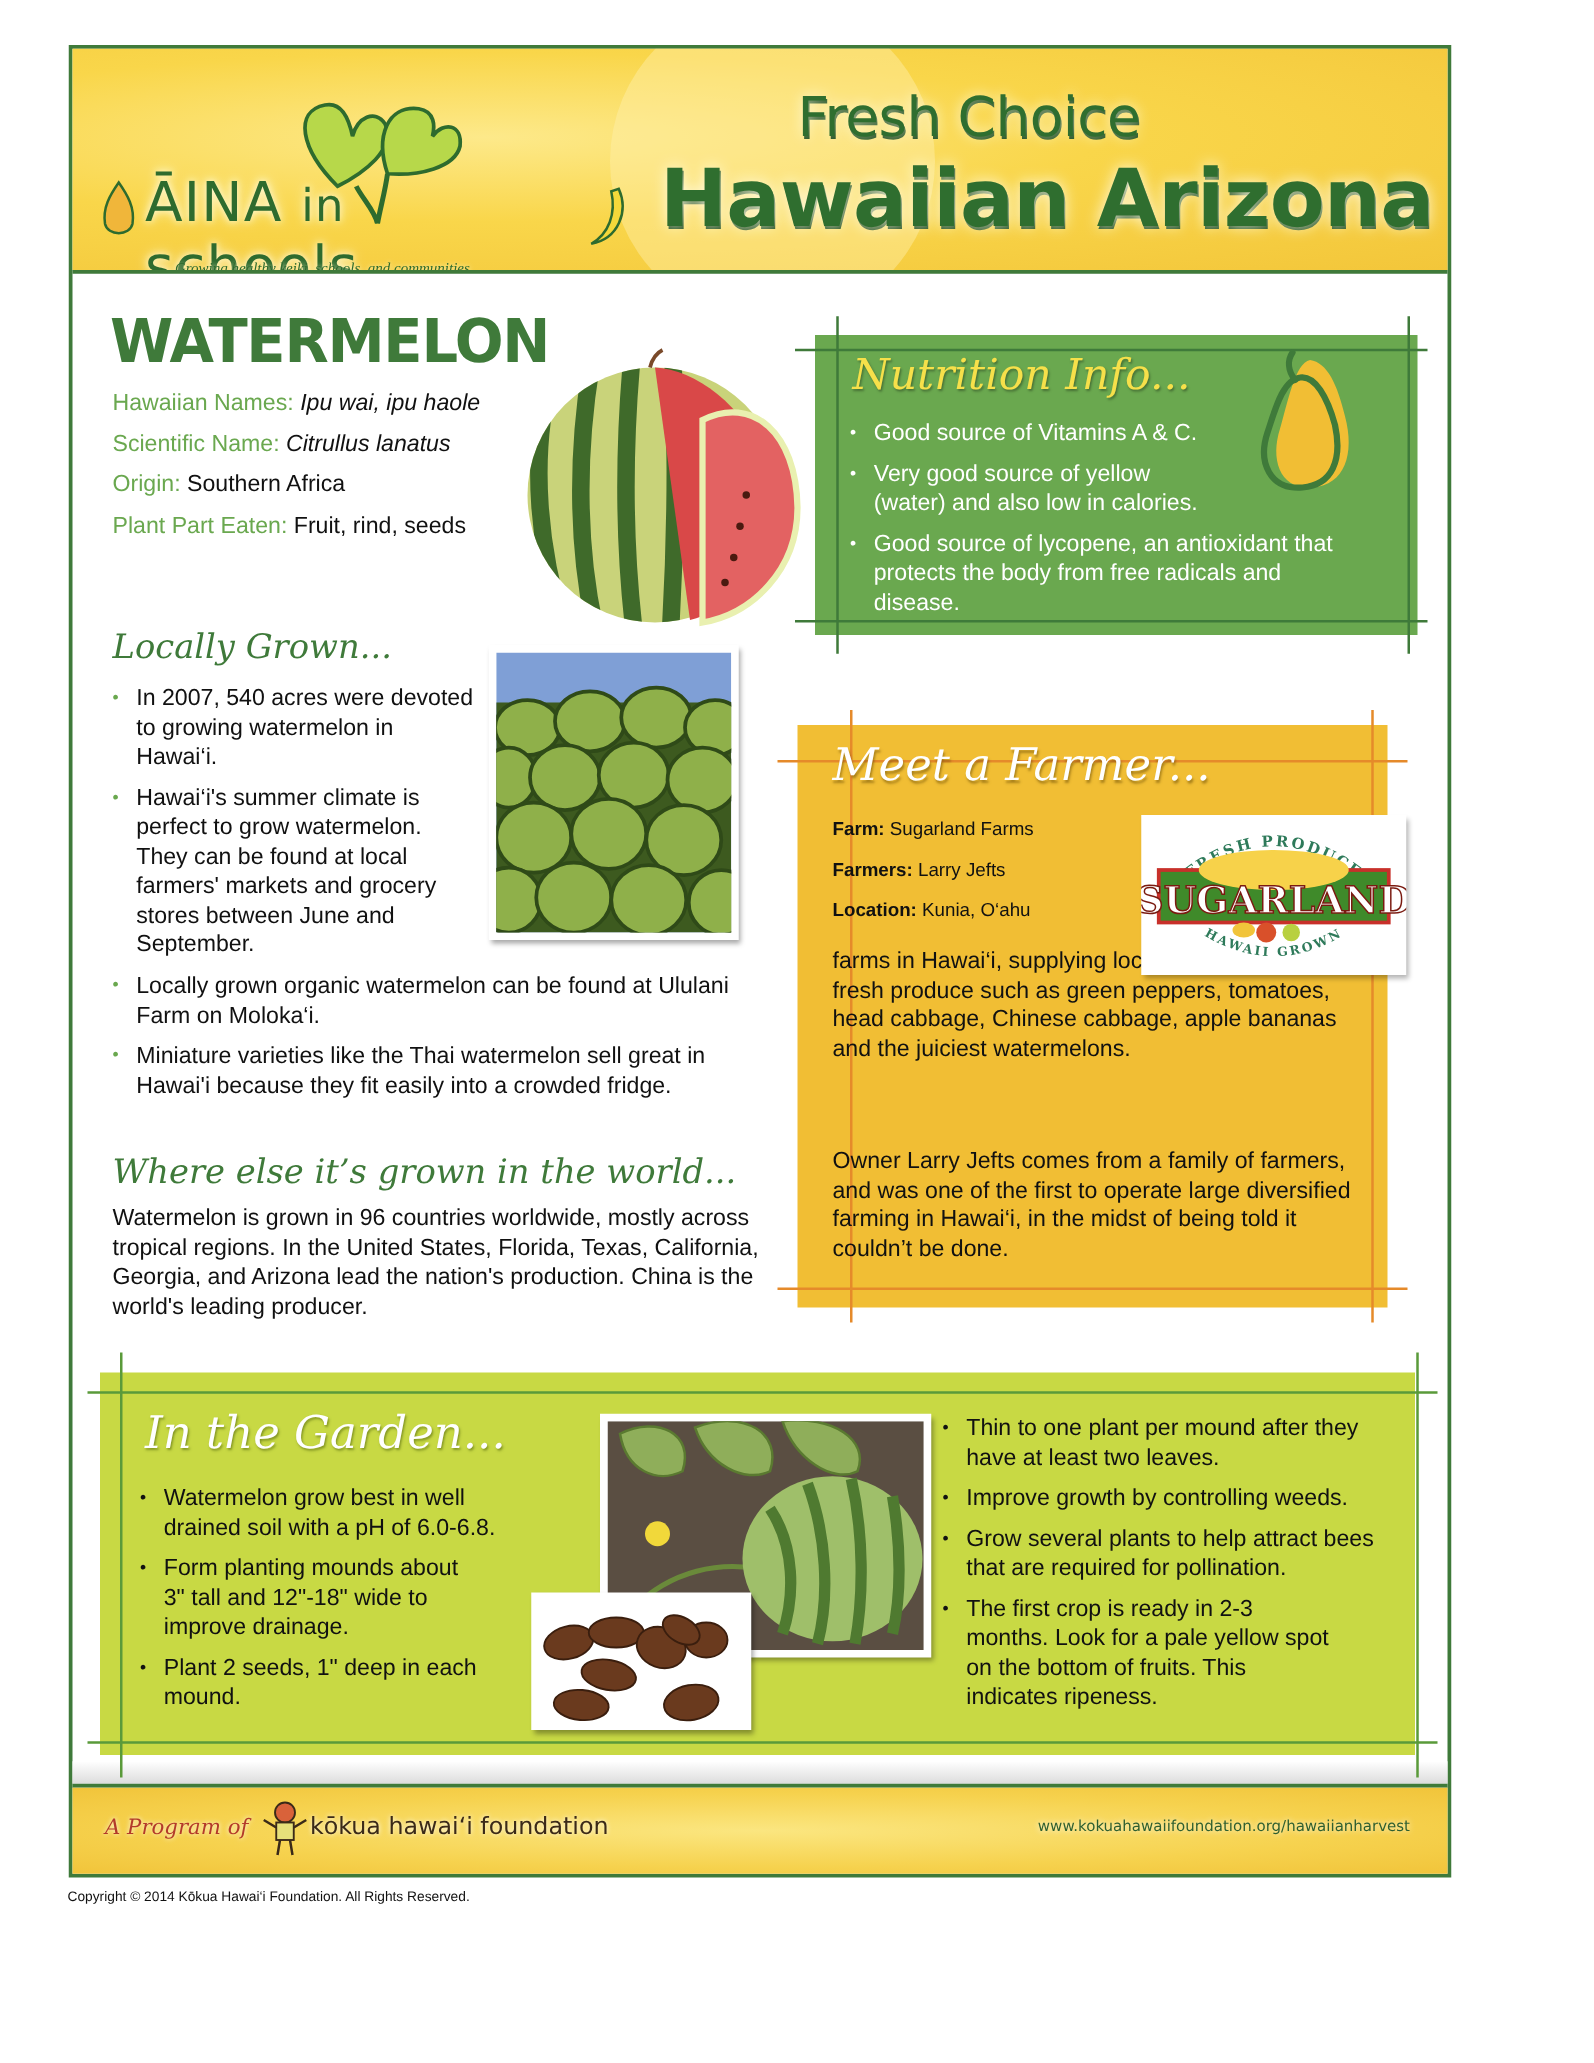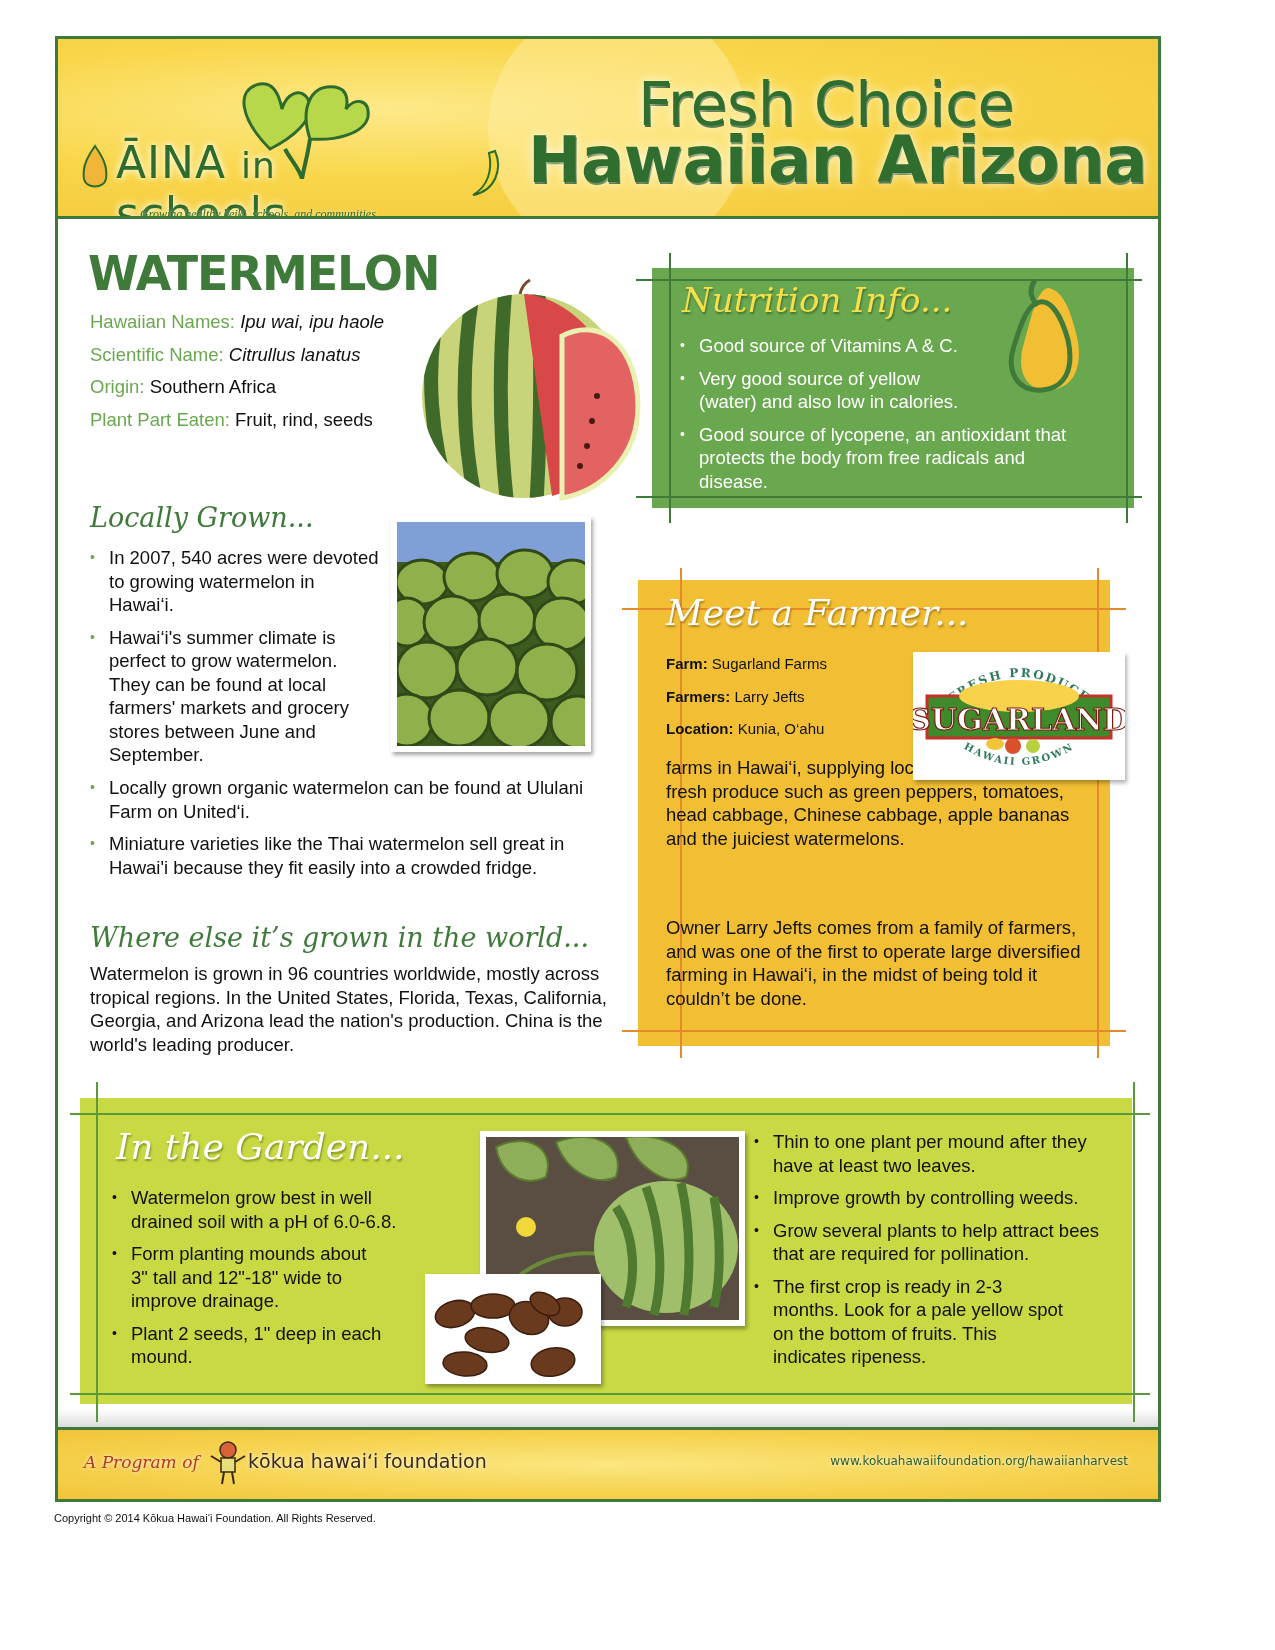--- a/index.html
+++ b/index.html
@@ -7,21 +7,21 @@
   .frame { position: absolute; left: 55px; top: 36px; width: 1106px; height: 1466px; border: 3px solid #3f7a3a; background: #fff; }
   .header { position: absolute; left: 0; top: 0; width: 1100px; height: 180px;
     background: radial-gradient(ellipse at 30% 40%, #fde98a 0%, #f9d64a 45%, #f3c63a 100%);
     border-bottom: 3px solid #3f7a3a; overflow: hidden; }
   .header .sun { position: absolute; left: 430px; top: -40px; width: 260px; height: 260px; border-radius: 50%; background: rgba(255,240,170,0.45); }
   .logo { position: absolute; left: 22px; top: 40px; width: 420px; height: 130px; }
   .logo-text { position: absolute; left: 36px; top: 58px; font-family: "DejaVu Sans", sans-serif; font-size: 44px; color: #2e6b2e; letter-spacing: 1px; text-shadow: 0 0 6px #fff8d0, 0 0 10px #fff8d0; }
   .logo-text .in { font-size: 36px; }
   .logo-tag { position: absolute; left: 60px; top: 128px; font-family: Liberation Serif, serif; font-style: italic; font-size: 12px; color: #2e6b2e; text-shadow: 0 0 4px #fff8d0; }
   .logo-leaves { position: absolute; left: 150px; top: 0; }
-  .title-1 { position: absolute; left: 580px; top: 30px; font-family: "DejaVu Sans", sans-serif; font-size: 60px; color: #2f6e2f; text-shadow: 0 0 10px #fffbe0, 1px 2px 0 #1e4d1e; letter-spacing: -0.5px; text-align: center; }
+  .title-1 { position: absolute; left: 580px; top: 30px; font-family: "DejaVu Sans", sans-serif; font-size: 44px; color: #2f6e2f; text-shadow: 0 0 10px #fffbe0, 1px 2px 0 #1e4d1e; letter-spacing: -0.5px; text-align: center; }
   .title-2 { position: absolute; left: 470px; top: 84px; font-family: "DejaVu Sans", sans-serif; font-weight: bold; font-size: 64px; color: #2f6e2f; text-shadow: 0 0 12px #fffbe0, 1px 2px 0 #1e4d1e; letter-spacing: -0.5px; }
 
   .fruit-title { position: absolute; left: 88px; top: 246px; font-family: "DejaVu Sans", sans-serif; font-weight: bold; font-size: 46px; color: #3f7a3a; letter-spacing: -1px; transform: scaleY(1.05); }
   .facts { position: absolute; left: 90px; top: 306px; font-size: 18.5px; line-height: 32.5px; }
   .facts .lbl { color: #6aa84f; }
   .facts .it { font-style: italic; }
   .melon-img { position: absolute; left: 412px; top: 276px; width: 232px; height: 228px; }
 
   .script-h { font-family: "DejaVu Serif", serif; font-style: italic; color: #3f7a3a; }
   .h-local { position: absolute; left: 90px; top: 502px; font-size: 27px; }
@@ -155,21 +155,21 @@
     </g>
   <path d="M108 18 C110 10 114 6 118 4" stroke="#7a4a2a" stroke-width="3" fill="none"></path>
 </svg>
 
 <div class="h-local script-h">Locally Grown...</div>
 <ul class="ul local-list-a">
   <li>In 2007, 540 acres were devoted to growing watermelon in Hawai‘i.</li>
   <li>Hawai‘i's summer climate is perfect to grow watermelon. They can be found at local farmers' markets and grocery stores between June and September.</li>
 </ul>
 <ul class="ul local-list-b">
-  <li>Locally grown organic watermelon can be found at Ululani Farm on United‘i.</li>
+  <li>Locally grown organic watermelon can be found at Ululani Farm on Moloka‘i.</li>
   <li>Miniature varieties like the Thai watermelon sell great in Hawai'i because they fit easily into a crowded fridge.</li>
 </ul>
 <div class="photo-pile">
   <svg width="188" height="224" viewBox="0 0 188 224">
     <rect width="188" height="224" fill="#7f9fd6"></rect>
     <rect y="40" width="188" height="184" fill="#3d5a1f"></rect>
     <g fill="#8fb04a" stroke="#2f4a18" stroke-width="3">
       <ellipse cx="25" cy="60" rx="26" ry="22"></ellipse>
         <ellipse cx="75" cy="55" rx="28" ry="24"></ellipse>
         <ellipse cx="128" cy="52" rx="28" ry="24"></ellipse>

